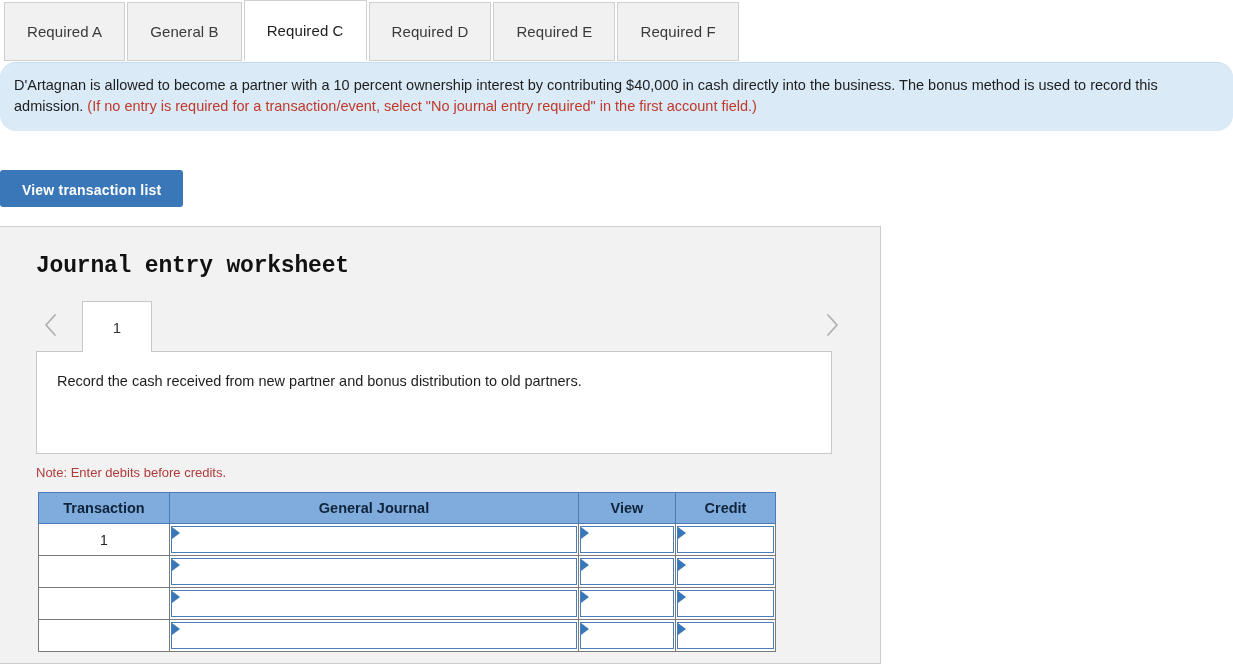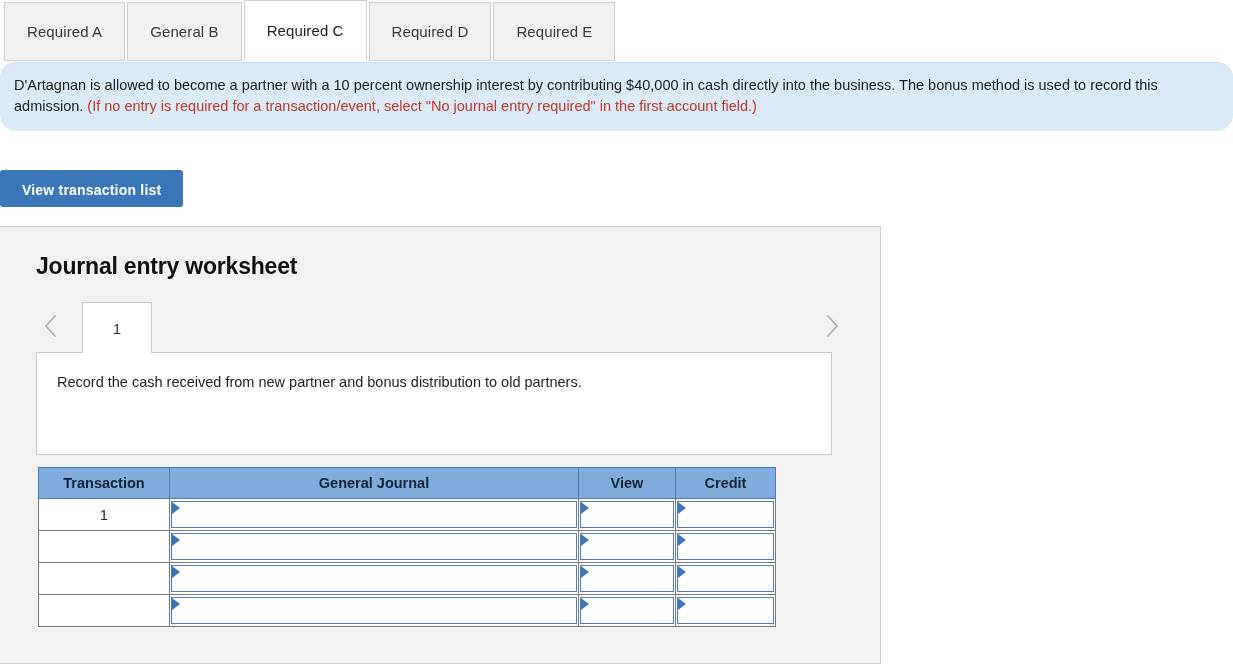--- a/index.html
+++ b/index.html
@@ -105,20 +105,21 @@
     border: 1px solid #cccccc;
     border-left: none;
     overflow: hidden;
   }
   .worksheet-title {
     margin: 26px 0 4px 36px;
     font-size: 23px;
     font-weight: bold;
     color: #111111;
     letter-spacing: -.2px;
+    font-family: Liberation Mono, monospace;
   }
 
   
   .pager {
     position: relative;
     margin-top: 22px;
     height: 50px;
   }
   .chev {
     position: absolute;
@@ -247,20 +248,23 @@
     </div>
   <div class="tab active">
       <span>Required C</span>
     </div>
   <div class="tab">
       <span>Required D</span>
     </div>
   <div class="tab">
       <span>Required E</span>
     </div>
+  <div class="tab">
+      <span>Required F</span>
+    </div>
 </div>
 
 <div class="info-banner">
   <span>D'Artagnan is allowed to become a partner with a 10 percent ownership interest by contributing $40,000 in cash directly into the business. The bonus method is used to record this admission. </span><span class="red">(If no entry is required for a transaction/event, select "No journal entry required" in the first account field.)</span>
 </div>
 
 <button class="btn-view">View transaction list</button>
 
 <div class="worksheet">
 
@@ -279,20 +283,21 @@
       <svg width="17" height="26" viewBox="0 0 17 26" fill="none" stroke="#b0b0b0" stroke-width="1.8" stroke-linecap="round" stroke-linejoin="round">
           <polyline points="4,3 13,13 4,23"></polyline>
         </svg>
     </div>
   </div>
 
   <div class="desc-box">
     <span>Record the cash received from new partner and bonus distribution to old partners.</span>
   </div>
 
+  <div class="note">Note: Enter debits before credits.</div>
 
   <table class="jtable">
     <colgroup>
       <col class="col-trans">
         <col class="col-journal">
         <col class="col-debit">
         <col class="col-credit">
     </colgroup>
     <thead>
       <tr>

